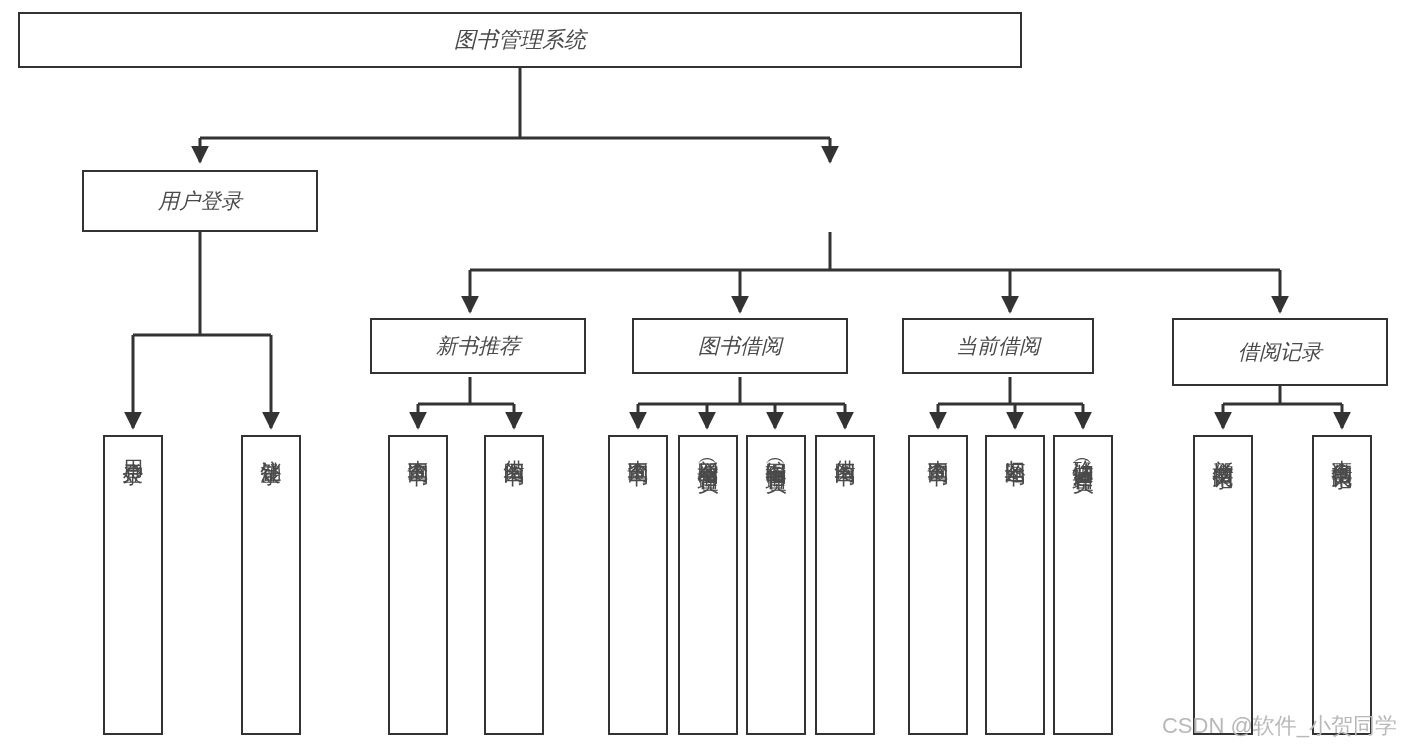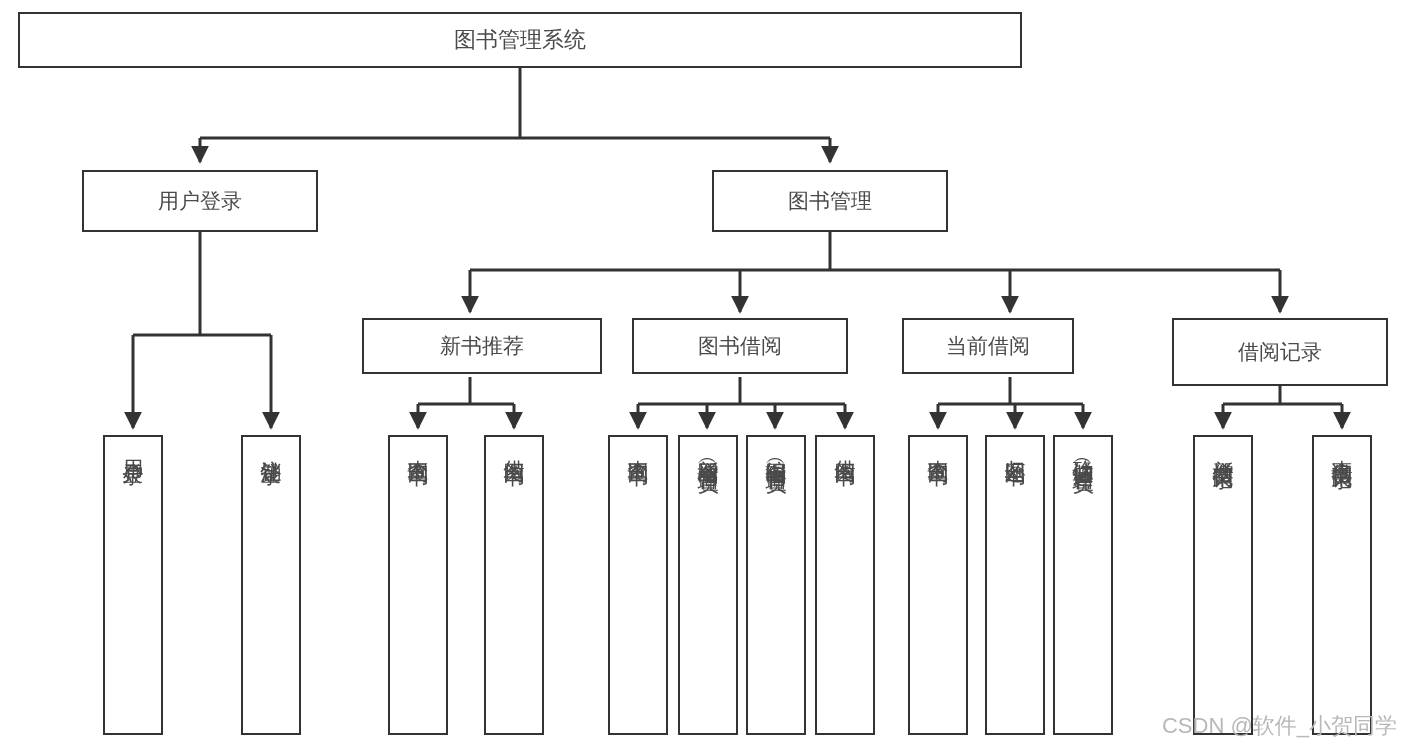--- a/index.html
+++ b/index.html
@@ -35,20 +35,21 @@
     z-index: 2;
   }
   .node .label {
     color: #4a4a4a;
     line-height: 1.15;
     text-align: center;
     white-space: nowrap;
   }
   .node.horiz .label {
     font-size: 21px;
+    font-style: italic;
   }
   .node.root .label {
     font-size: 22px;
   }
   .node.vert {
     align-items: flex-start;
     padding-top: 6px;
   }
   .node.vert .label {
     writing-mode: vertical-rl;
@@ -122,31 +123,28 @@
     </g>
   </svg>
 
   <div class="node root horiz" style="left:18px; top:12px; width:1004px; height:56px;">
     <span class="label">图书管理系统</span>
   </div>
 
   <div class="node horiz" style="left:82px; top:170px; width:236px; height:62px;">
     <span class="label">用户登录</span>
   </div>
-  <div class="node horiz" style="left:712px; top:170px; width:236px; height:62px;">
-    <span class="label">图书管理</span>
-  </div>
 
-  <div class="node horiz" style="left:362px; top:318px; width:240px; height:56px;">
+  <div class="node horiz" style="left:370px; top:318px; width:216px; height:56px;">
     <span class="label">新书推荐</span>
   </div>
   <div class="node horiz" style="left:632px; top:318px; width:216px; height:56px;">
     <span class="label">图书借阅</span>
   </div>
-  <div class="node horiz" style="left:902px; top:318px; width:172px; height:56px;">
+  <div class="node horiz" style="left:902px; top:318px; width:192px; height:56px;">
     <span class="label">当前借阅</span>
   </div>
   <div class="node horiz" style="left:1172px; top:318px; width:216px; height:68px;">
     <span class="label">借阅记录</span>
   </div>
 
   <div class="node vert" style="left:103px; top:435px; width:60px; height:300px;">
     <span class="label">用户登录</span>
   </div>
   <div class="node vert" style="left:241px; top:435px; width:60px; height:300px;">

